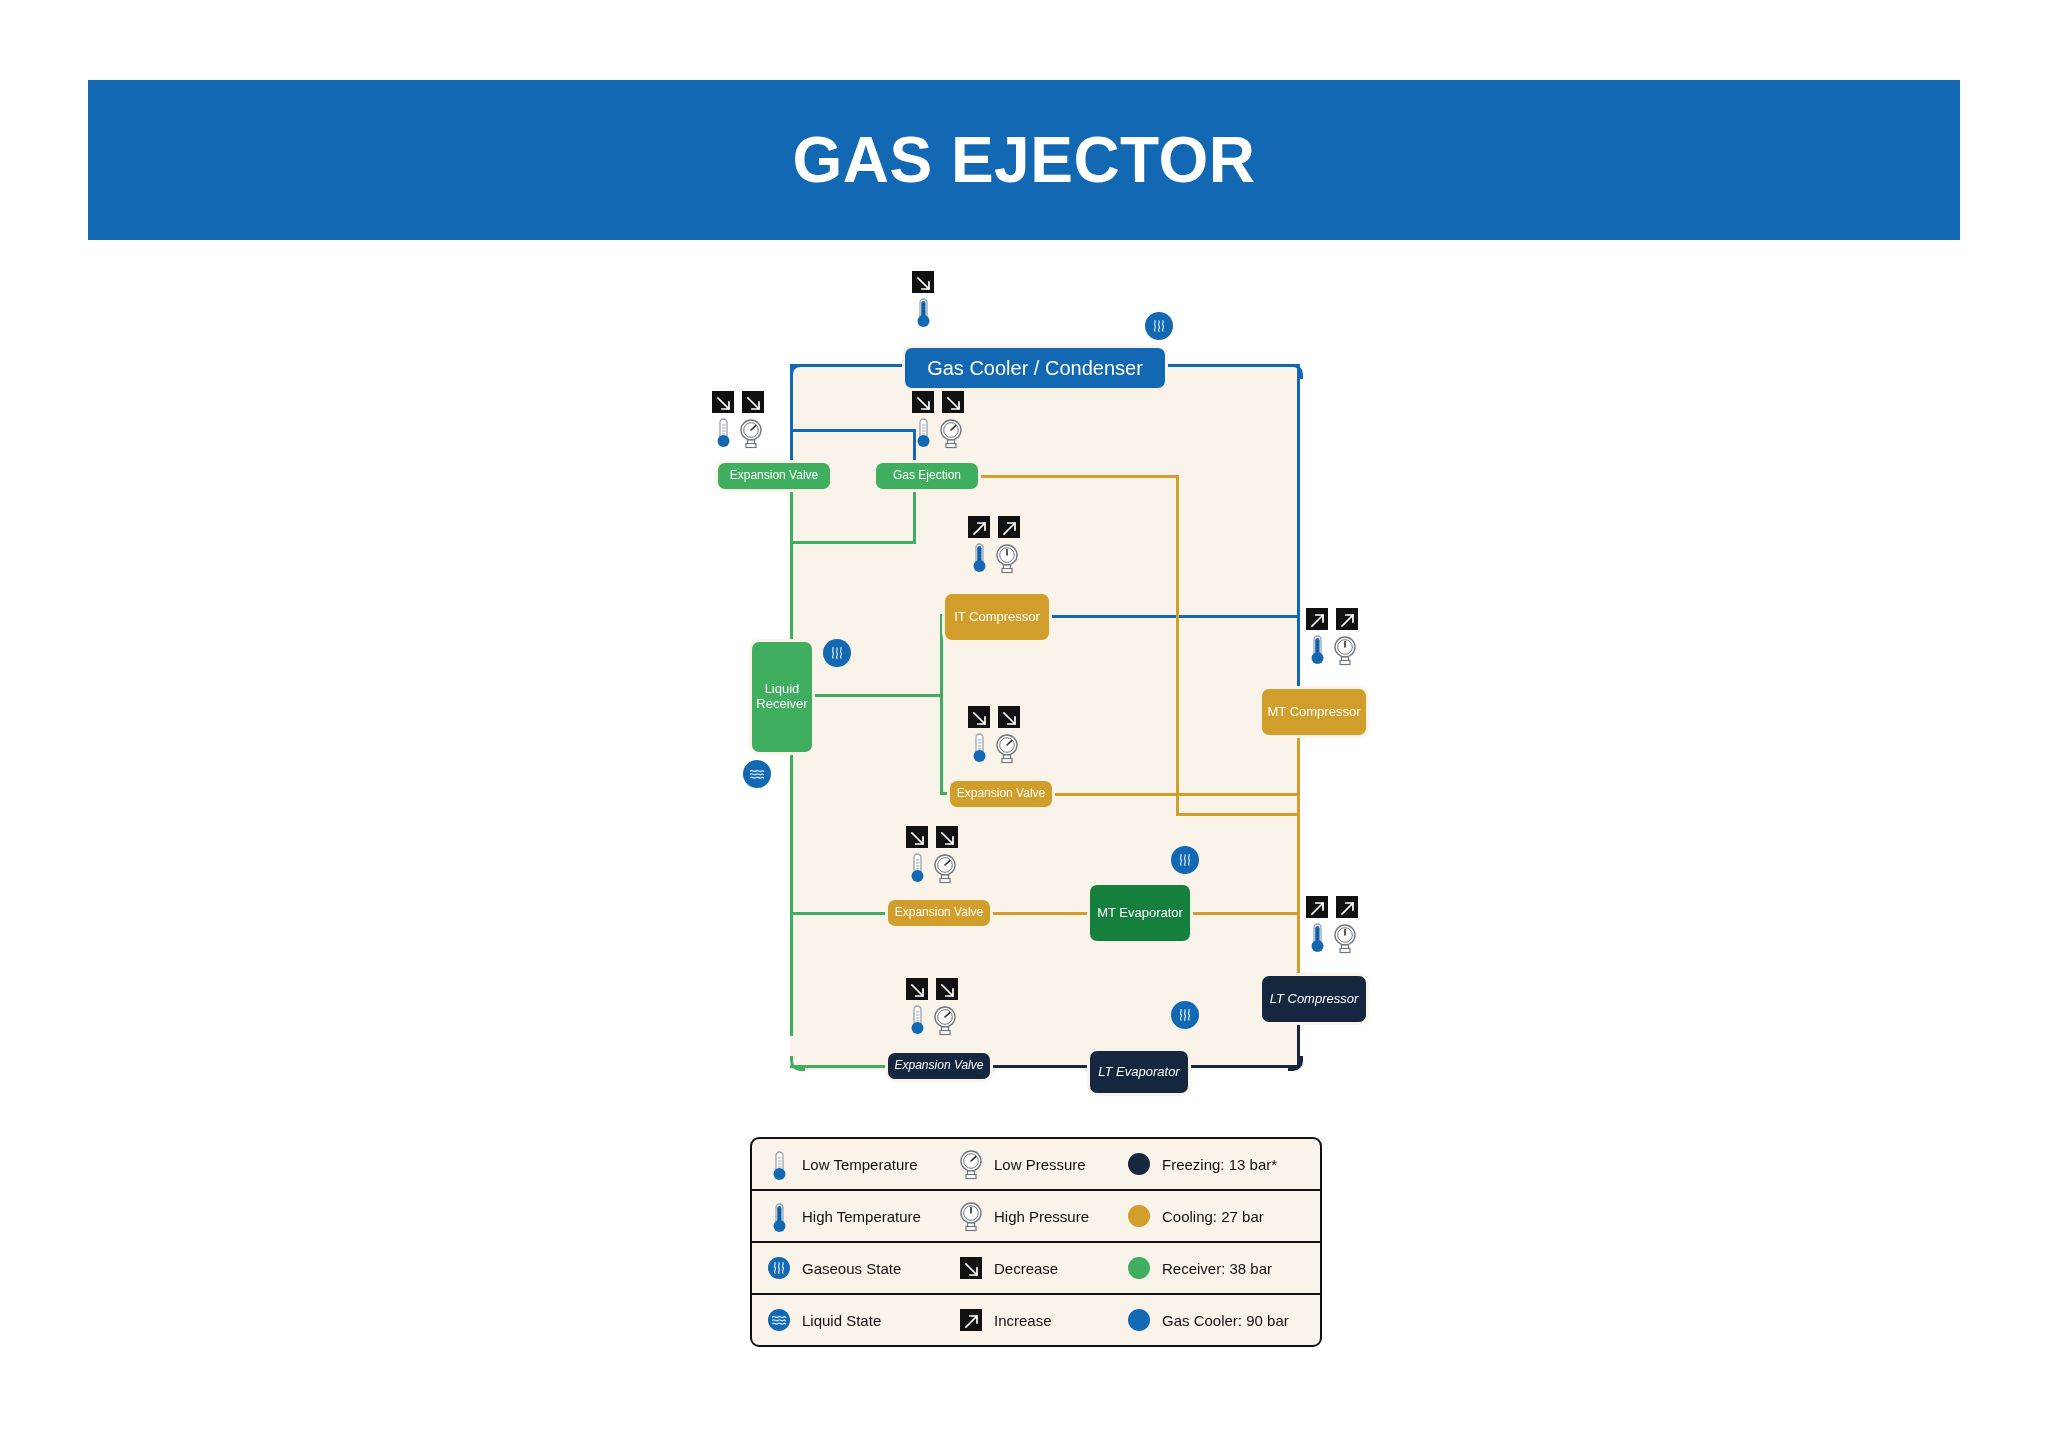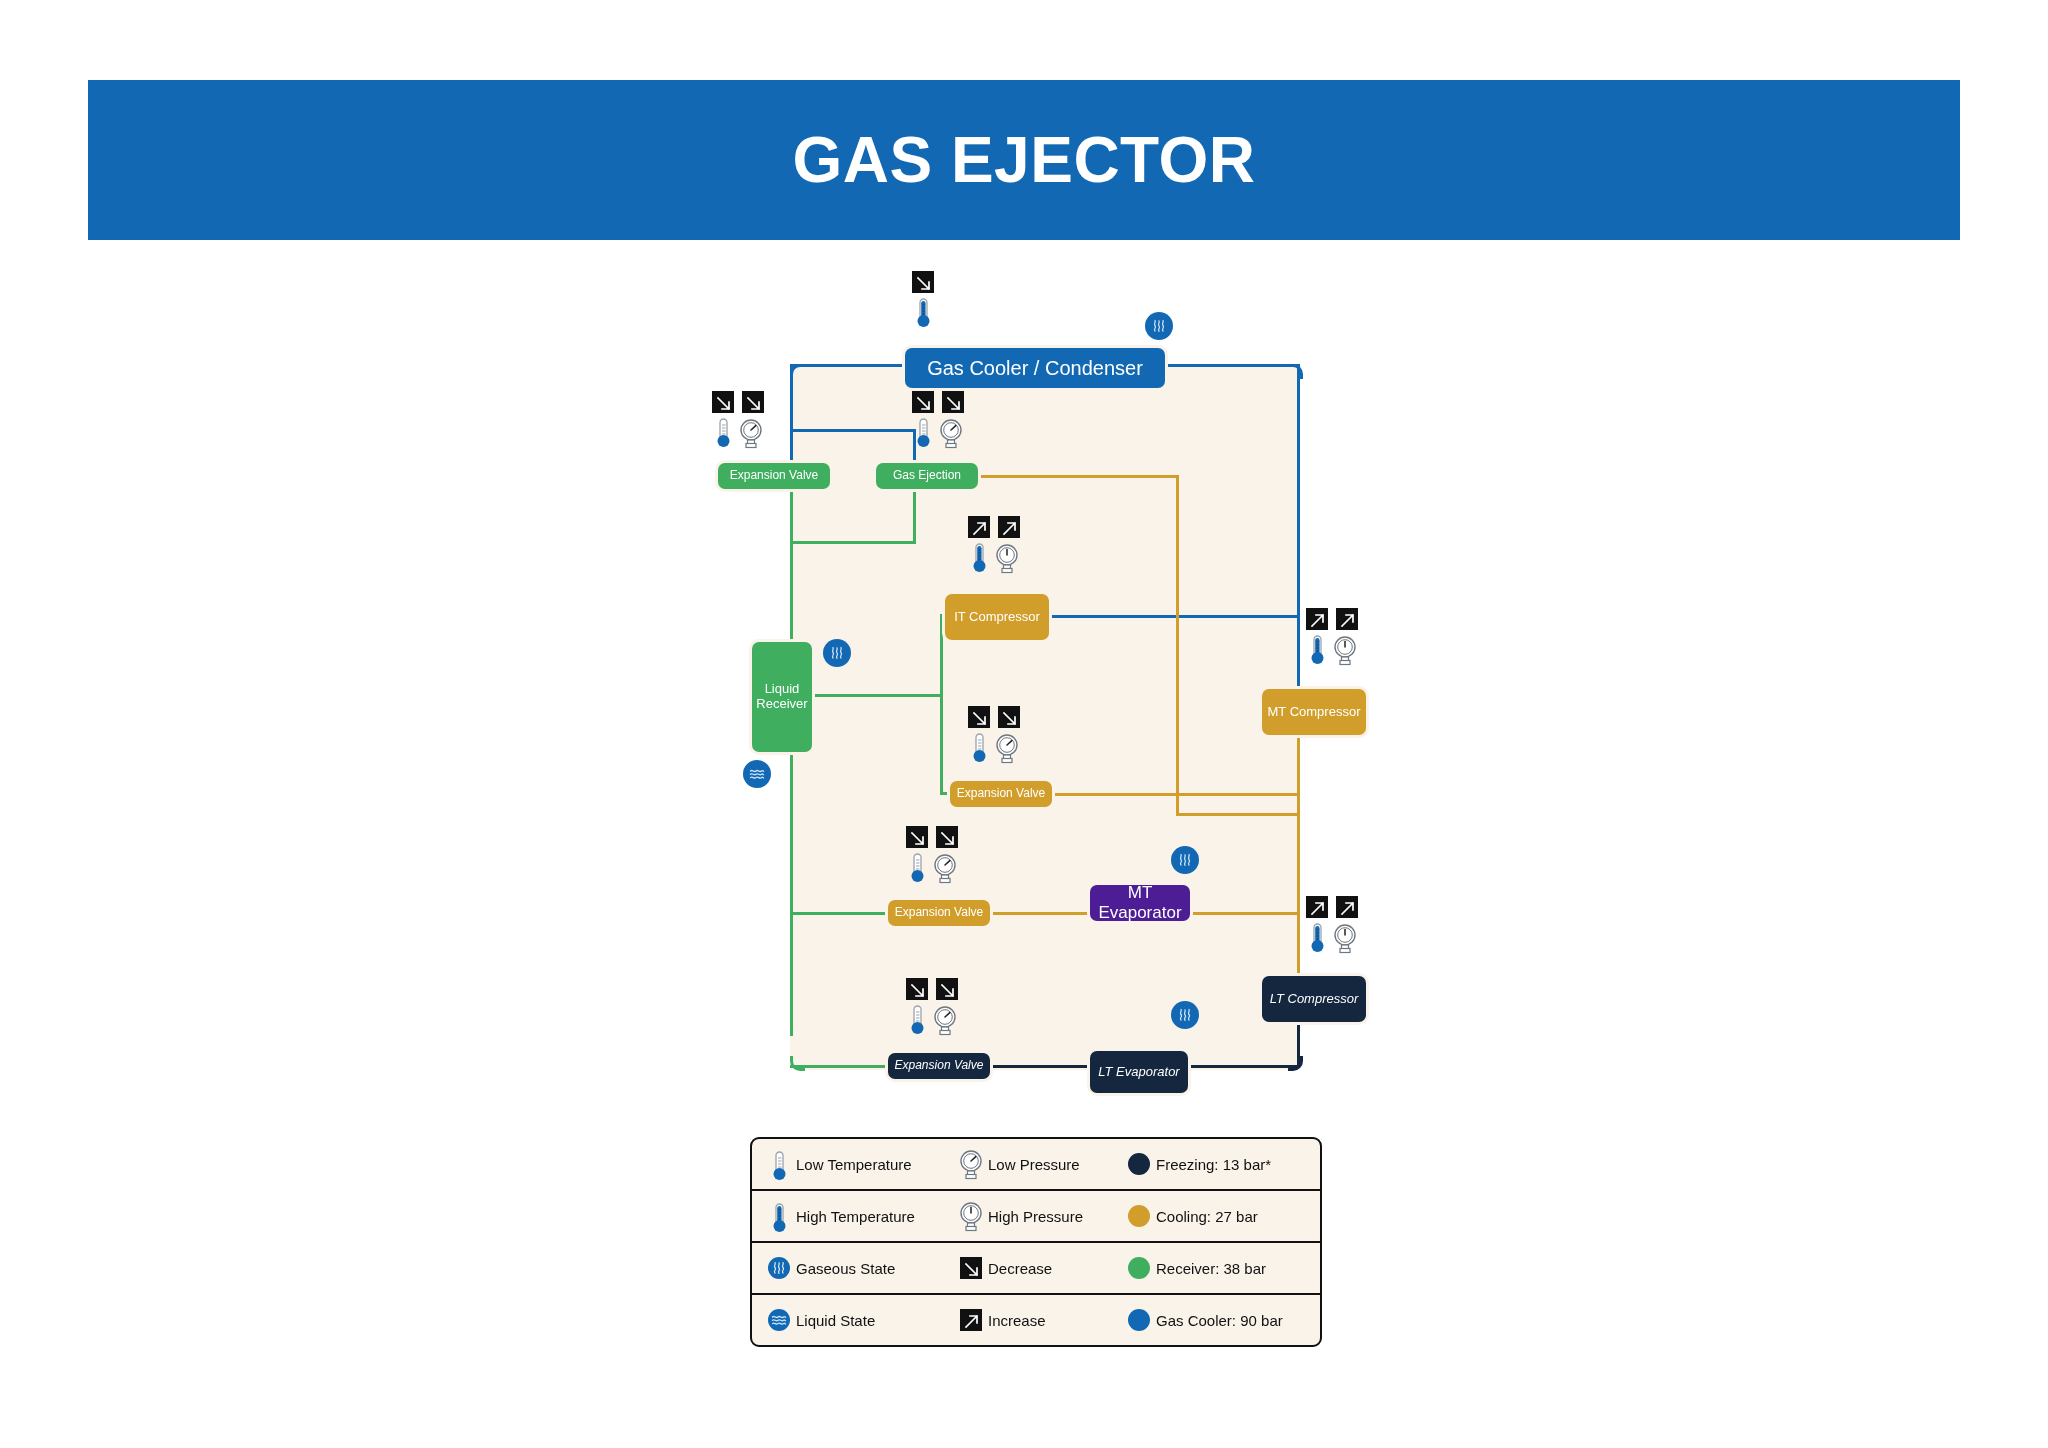--- a/index.html
+++ b/index.html
@@ -82,21 +82,21 @@
     position:absolute;left:750px;top:1137px;width:568px;
     background:#FAF3EA;border:2px solid #111111;border-radius:9px;
     overflow:hidden;z-index:9;
   }
   .legend-row{
     display:flex;align-items:stretch;height:50px;
     border-bottom:2px solid #111111;
   }
   .legend-row:last-child{border-bottom:none;}
   .legend-cell{
-    display:flex;align-items:center;gap:4px;
+    display:flex;align-items:center;gap:10px;
     padding-left:14px;box-sizing:border-box;
   }
   .lc1{width:192px;}
   .lc2{width:168px;}
   .lc3{width:208px;}
   .legend-cell .lbl{font-size:15px;color:#111111;white-space:nowrap;}
   .swatch{width:22px;height:22px;border-radius:50%;flex:none;}
   .legend-icon{width:26px;display:flex;justify-content:center;flex:none;}
 </style>
 </head>
@@ -151,21 +151,21 @@
     <div id="nodes-layer">
         <div class="node n-blue" style="left: 905px; top: 332px; width: 260px; height: 40px; font-size: 20px; background: rgb(18, 104, 179);">Gas Cooler / Condenser</div>
         <div class="node n-green" style="left: 718px; top: 447px; width: 112px; height: 26px; font-size: 12px; background: rgb(63, 174, 95);">Expansion Valve</div>
         <div class="node n-green" style="left: 876px; top: 447px; width: 102px; height: 26px; font-size: 12px; background: rgb(63, 174, 95);">Gas Ejection</div>
         <div class="node n-gold" style="left: 945px; top: 578px; width: 104px; height: 46px; font-size: 13px; background: rgb(209, 158, 44);">IT Compressor</div>
         <div class="node n-green" style="left: 752px; top: 626px; width: 60px; height: 110px; font-size: 13px; background: rgb(63, 174, 95); white-space: pre-line;">Liquid
 Receiver</div>
         <div class="node n-gold" style="left: 1262px; top: 673px; width: 104px; height: 46px; font-size: 13px; background: rgb(209, 158, 44);">MT Compressor</div>
         <div class="node n-gold" style="left: 950px; top: 765px; width: 102px; height: 26px; font-size: 12px; background: rgb(209, 158, 44);">Expansion Valve</div>
         <div class="node n-gold" style="left: 888px; top: 884px; width: 102px; height: 26px; font-size: 12px; background: rgb(209, 158, 44);">Expansion Valve</div>
-        <div class="node n-gold" style="left: 1090px; top: 869px; width: 100px; height: 36px; font-size: 17px; background: #4c1d95;">MT Evaporator</div>
+        <div class="node n-gold" style="left: 1090px; top: 869px; width: 100px; height: 56px; font-size: 13px; background: #15803d;">MT Evaporator</div>
         <div class="node n-navy" style="left: 1262px; top: 960px; width: 104px; height: 46px; font-size: 13px; background: rgb(20, 39, 63);">LT Compressor</div>
         <div class="node n-navy" style="left: 888px; top: 1037px; width: 102px; height: 26px; font-size: 12px; background: rgb(20, 39, 63);">Expansion Valve</div>
         <div class="node n-navy" style="left: 1090px; top: 1035px; width: 98px; height: 42px; font-size: 13px; background: rgb(20, 39, 63);">LT Evaporator</div>
       </div>
     <div id="indicators-layer">
         <div class="ind" style="left: 912px; top: 255px;">
           <div class="slot">
             <div class="arrow-badge" style="align-self: flex-start;">
               <svg width="21" height="21" viewBox="0 0 21 21">
                 <path d="M5 6 L16 17 M16 17 L16 10 M16 17 L9 17" stroke="#ffffff" stroke-width="1.7" fill="none" stroke-linecap="square"></path>

